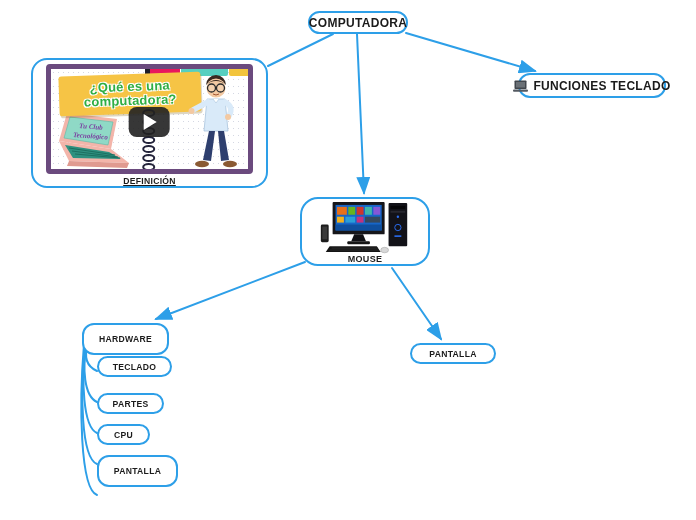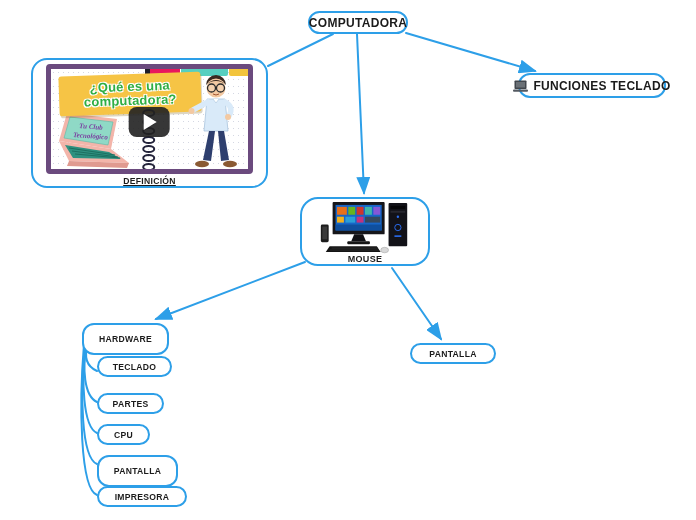--- a/index.html
+++ b/index.html
@@ -231,17 +231,14 @@
 </div>
 <div class="node pill" id="n-mouse">
   <span>PARTES</span>
 </div>
 <div class="node pill" id="n-cpu">
   <span>CPU</span>
 </div>
 <div class="node pill" id="n-pantalla">
   <span>PANTALLA</span>
 </div>
-<div class="node pill" id="n-impresora">
-  <span>IMPRESORA</span>
-</div>
 
 </div>
 
 </body></html>

